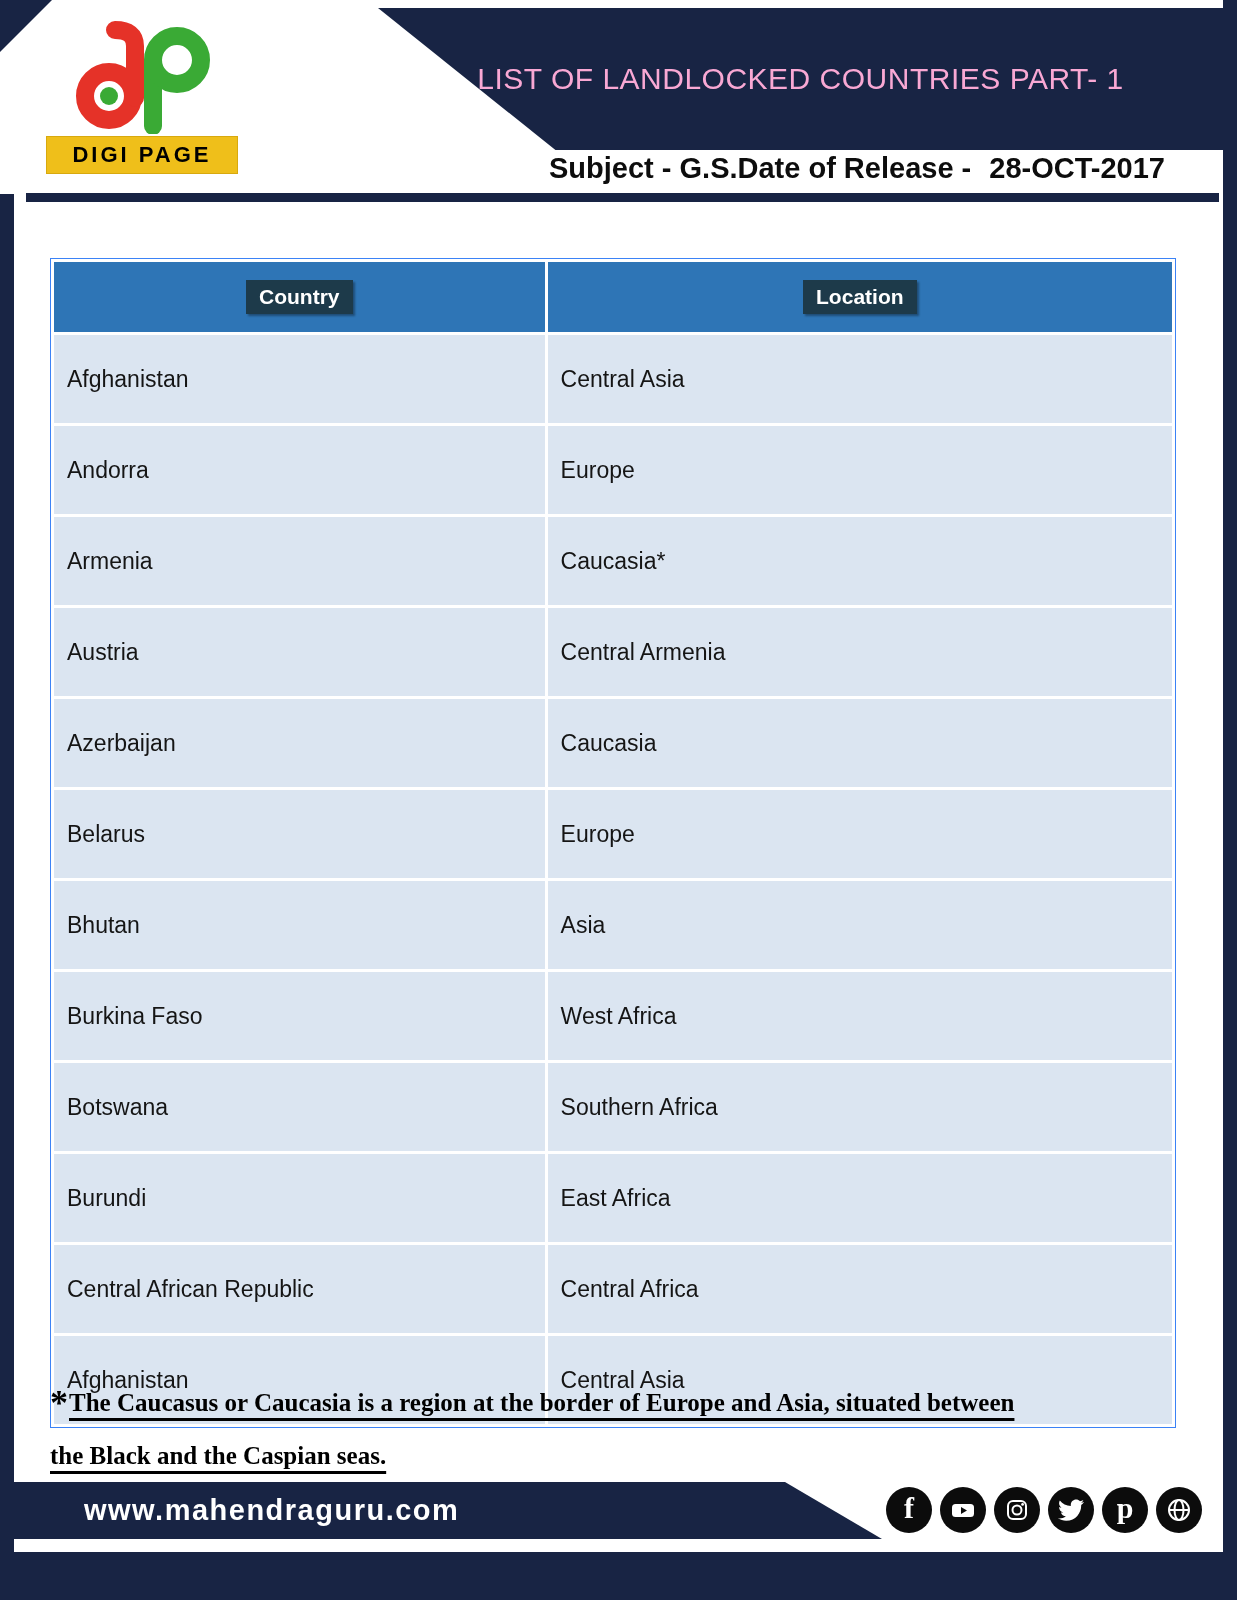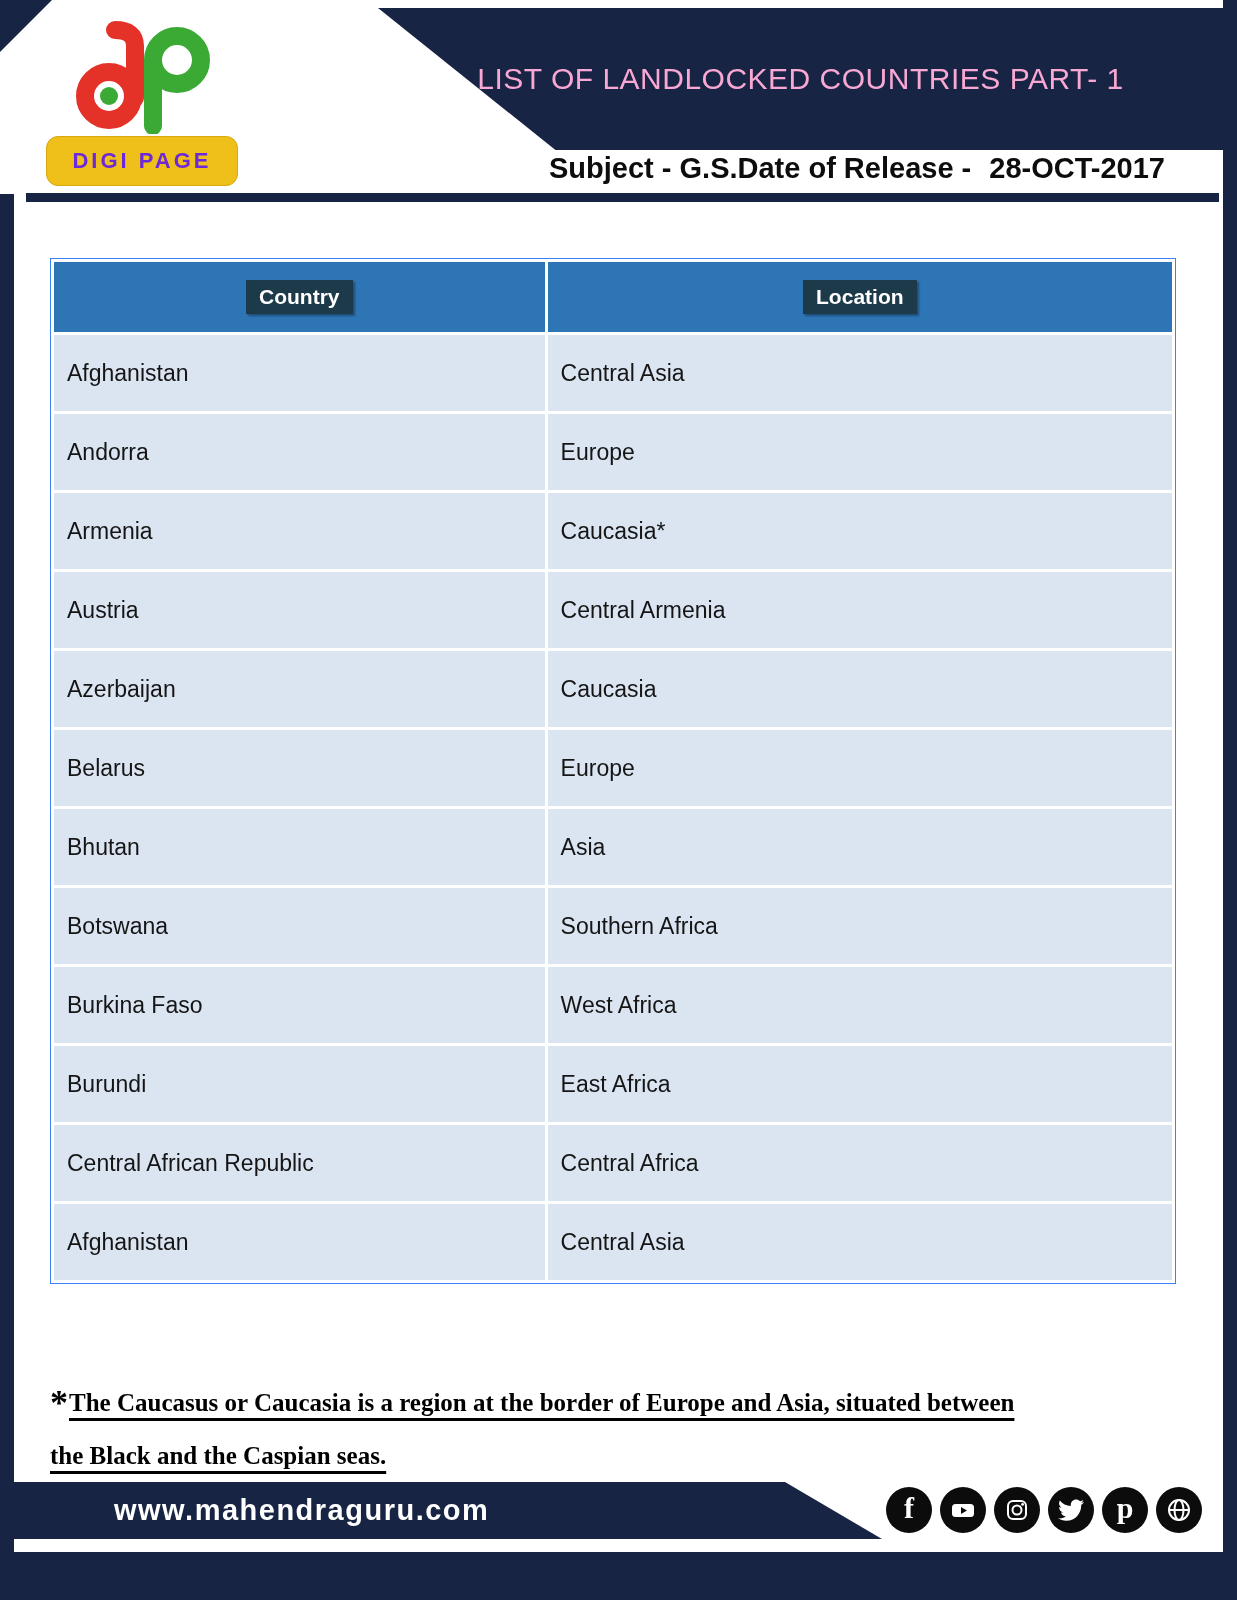--- a/index.html
+++ b/index.html
@@ -20,47 +20,47 @@
     clip-path:polygon(0 0,100% 0,0 100%);}
 
   
   .banner{position:absolute;top:8px;left:378px;right:14px;height:142px;background:var(--navy);
     clip-path:polygon(0 0,100% 0,100% 100%,21% 100%);
     display:flex;align-items:center;justify-content:center;}
   .banner-title{color:#f9a8d4;font-size:30px;letter-spacing:.5px;font-weight:normal;}
 
   .logo{position:absolute;top:16px;left:46px;width:192px;text-align:center;}
   .logo svg{display:block;margin:0 auto;}
-  .logo-badge{margin-top:2px;background:var(--gold);color:#6d28d9;font-weight:bold;font-size:22px;
-    letter-spacing:3px;padding:11px 0;border-radius:12px;border:1px solid #d8a90e;}
+  .logo-badge{margin-top:2px;background:var(--gold);color:#000000;font-weight:bold;font-size:22px;
+    letter-spacing:3px;padding:5px 0;border-radius:0;border:1px solid #d8a90e;}
 
   .meta-row{position:absolute;top:152px;left:296px;right:72px;display:flex;justify-content:flex-end;
     font-size:29px;font-weight:bold;color:#0d0d0d;}
   .date-group .date-val{margin-left:10px;}
 
   .rule{position:absolute;top:193px;left:26px;right:18px;height:9px;background:var(--navy);}
 
   
   .table-wrap{position:absolute;top:258px;left:50px;width:1126px;border:1px solid #3b82f6;background:#fff;}
   table{width:100%;border-collapse:separate;border-spacing:3px;}
   th{background:var(--hdrblue);height:70px;text-align:center;vertical-align:middle;font-weight:normal;}
   th.col-country{width:44%;}
   .hbadge{display:inline-block;background:var(--badgedark);color:#fff;font-size:21px;font-weight:bold;
     padding:5px 13px;box-shadow:2px 2px 2px rgba(0,0,0,.35);}
-  td{background:var(--rowblue);height:76px;font-size:23px;color:#151515;padding-left:13px;vertical-align:middle;}
+  td{background:var(--rowblue);height:88px;font-size:23px;color:#151515;padding-left:13px;vertical-align:middle;}
 
   
   .footnote{position:absolute;top:1366px;left:50px;right:64px;font-family:"Liberation Serif",serif;
     font-weight:bold;font-size:25px;color:#000;line-height:1.85;}
   .footnote .ast{font-size:36px;position:relative;top:4px;margin-right:1px;}
   .u{text-decoration:underline;text-decoration-thickness:2.5px;text-underline-offset:7px;}
 
   
   .footer-band{position:absolute;top:1482px;left:0;width:882px;height:57px;background:var(--navy);
-    clip-path:polygon(0 0,89% 0,100% 100%,0 100%);display:flex;align-items:center;padding-left:114px;}
+    clip-path:polygon(0 0,89% 0,100% 100%,0 100%);display:flex;align-items:center;padding-left:84px;}
   .footer-url{color:#fff;font-size:29px;font-weight:bold;letter-spacing:1.5px;}
   .social{position:absolute;top:1487px;left:886px;display:flex;gap:8px;align-items:center;}
   .sicon{width:46px;height:46px;border-radius:50%;background:#0c0c0c;display:flex;align-items:center;
     justify-content:center;color:#fff;}
   .glyph-letter{font-family:"Liberation Serif",serif;font-weight:bold;font-size:30px;line-height:1;
     position:relative;top:-2px;}
   .bottom-strip{position:absolute;bottom:0;left:0;width:100%;height:48px;background:var(--navy);}
 </style>
 </head>
 <body>
@@ -134,26 +134,26 @@
           </tr>
           <tr>
             <td>Belarus</td>
             <td>Europe</td>
           </tr>
           <tr>
             <td>Bhutan</td>
             <td>Asia</td>
           </tr>
           <tr>
+            <td>Burkina Faso</td>
+            <td>West Africa</td>
+          </tr>
+          <tr>
             <td>Botswana</td>
             <td>Southern Africa</td>
-          </tr>
-          <tr>
-            <td>Burkina Faso</td>
-            <td>West Africa</td>
           </tr>
           <tr>
             <td>Burundi</td>
             <td>East Africa</td>
           </tr>
           <tr>
             <td>Central African Republic</td>
             <td>Central Africa</td>
           </tr>
           <tr>

